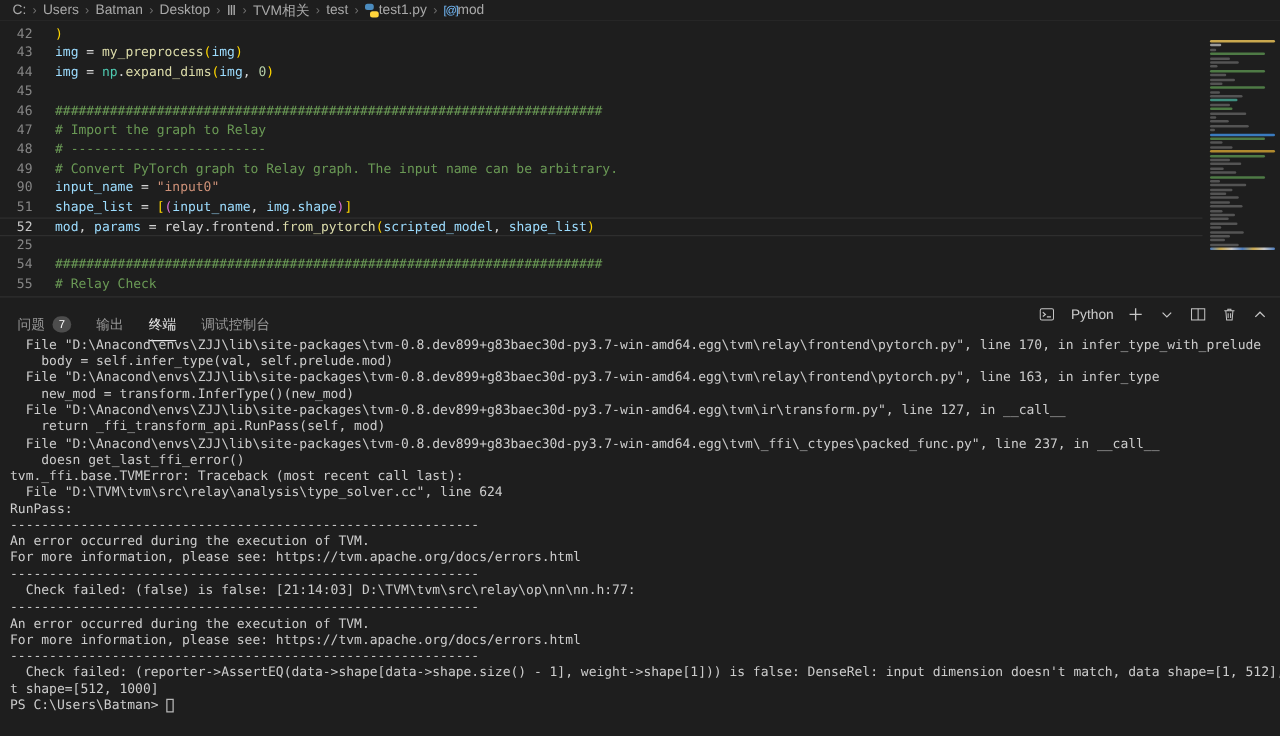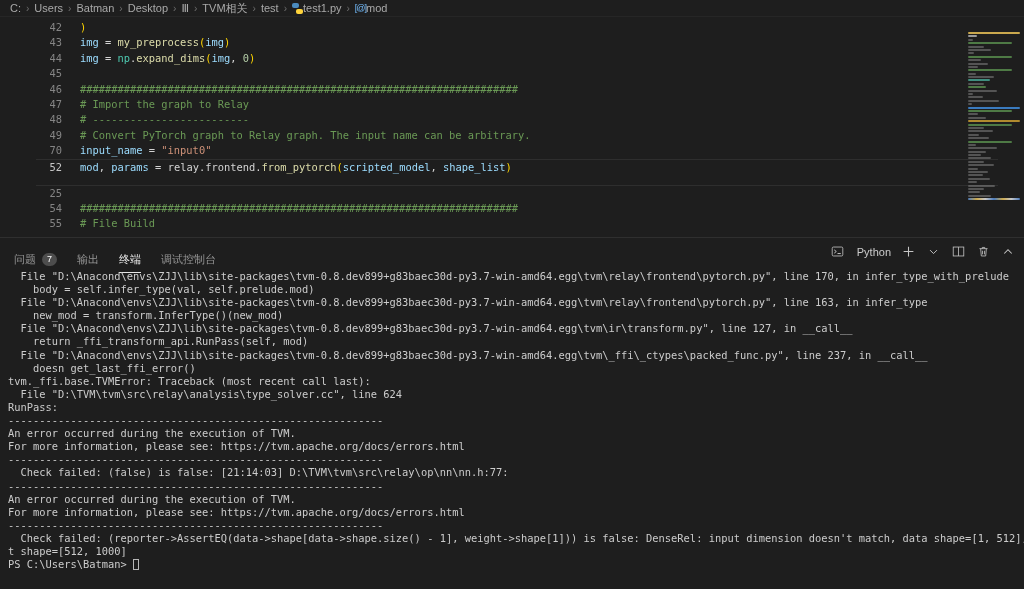--- a/index.html
+++ b/index.html
@@ -17,23 +17,23 @@
   .crumb { cursor:pointer; }
   .crumb-sep { color:#6e6e6e; margin:0 5px; font-size:10px; }
   .crumb-file, .crumb-symbol { display:inline-flex; align-items:center; gap:0; cursor:pointer; }
   .py-icon { width:11px; height:11px; position:relative; display:inline-block; }
   .py-icon i { position:absolute; width:7px; height:5px; border-radius:2px; }
   .py-icon .pt { left:0; top:0; background:#4b8bbe; }
   .py-icon .pb { right:0; bottom:0; background:#ffd43b; }
   .sym-icon { color:#75beff; font-size:9px; letter-spacing:-1px; }
   
   .editor { position:relative; height:220px; width:1024px; }
-  .lines { padding-top:3px;padding-left:36px; }
+  .lines { padding-top:3px; }
   .line { display:flex; height:15.4px; line-height:15.4px; font-size:10.4px; width:962px; }
-  .line.current { border-top:1px solid #2e2e2e; border-bottom:1px solid #2e2e2e; height:27px; }
+  .line.current { border-top:1px solid #2e2e2e; border-bottom:1px solid #2e2e2e; height:15px; }
   .gutter { width:26px; flex:none; text-align:right; color:#858585; }
   .line.current .gutter { color:#c6c6c6; }
   .code { margin-left:18px; white-space:pre; color:#d4d4d4; }
   .tk-var{color:#9cdcfe} .tk-func{color:#dcdcaa} .tk-str{color:#ce9178}
   .tk-num{color:#b5cea8} .tk-mod{color:#4ec9b0} .tk-com{color:#6a9955}
   .tk-b1{color:#ffd700} .tk-b2{color:#da70d6} .tk-pl{color:#d4d4d4}
   
   .minimap { position:absolute; top:15px; right:2px; width:56px; height:176px; cursor:pointer; }
   .mm-bar { height:2px; margin:0 2px 1.4px 2px; border-radius:1px; }
   .mm-multi { background:linear-gradient(90deg,#4b7bbd,#caa84e,#c7c7c7,#4b7bbd,#caa84e,#c7c7c7,#4b7bbd); }
@@ -116,38 +116,42 @@
       </div>
       <div class="line">
         <span class="gutter">48</span>
         <span class="code"><span class="tk-com"># -------------------------</span></span>
       </div>
       <div class="line">
         <span class="gutter">49</span>
         <span class="code"><span class="tk-com"># Convert PyTorch graph to Relay graph. The input name can be arbitrary.</span></span>
       </div>
       <div class="line">
-        <span class="gutter">70</span>
+        <span class="gutter">90</span>
         <span class="code"><span class="tk-var">input_name</span><span class="tk-pl"> = </span><span class="tk-str">"input0"</span></span>
+      </div>
+      <div class="line">
+        <span class="gutter">51</span>
+        <span class="code"><span class="tk-var">shape_list</span><span class="tk-pl"> = </span><span class="tk-b1">[</span><span class="tk-b2">(</span><span class="tk-var">input_name</span><span class="tk-pl">, </span><span class="tk-var">img</span><span class="tk-pl">.</span><span class="tk-var">shape</span><span class="tk-b2">)</span><span class="tk-b1">]</span></span>
       </div>
       <div class="line current">
         <span class="gutter">52</span>
         <span class="code"><span class="tk-var">mod</span><span class="tk-pl">, </span><span class="tk-var">params</span><span class="tk-pl"> = </span><span class="tk-pl">relay</span><span class="tk-pl">.</span><span class="tk-pl">frontend</span><span class="tk-pl">.</span><span class="tk-func">from_pytorch</span><span class="tk-b1">(</span><span class="tk-var">scripted_model</span><span class="tk-pl">, </span><span class="tk-var">shape_list</span><span class="tk-b1">)</span></span>
       </div>
       <div class="line">
         <span class="gutter">25</span>
         <span class="code"></span>
       </div>
       <div class="line">
         <span class="gutter">54</span>
         <span class="code"><span class="tk-com">######################################################################</span></span>
       </div>
       <div class="line">
         <span class="gutter">55</span>
-        <span class="code"><span class="tk-com"># File Build</span></span>
+        <span class="code"><span class="tk-com"># Relay Check</span></span>
       </div>
     </div>
   <div class="minimap" id="minimap">
       <div class="mm-bar" style="width: 52px; background: rgb(202, 168, 78);"></div>
       <div class="mm-bar" style="width: 9.36px; background: rgb(154, 154, 154);"></div>
       <div class="mm-bar" style="width: 5.2px; background: rgb(138, 138, 138); opacity: 0.5;"></div>
       <div class="mm-bar" style="width: 44.2px; background: rgb(78, 122, 69);"></div>
       <div class="mm-bar" style="width: 15.6px; background: rgb(138, 138, 138); opacity: 0.5;"></div>
       <div class="mm-bar" style="width: 23.4px; background: rgb(138, 138, 138); opacity: 0.5;"></div>
       <div class="mm-bar" style="width: 6.24px; background: rgb(138, 138, 138); opacity: 0.5;"></div>

